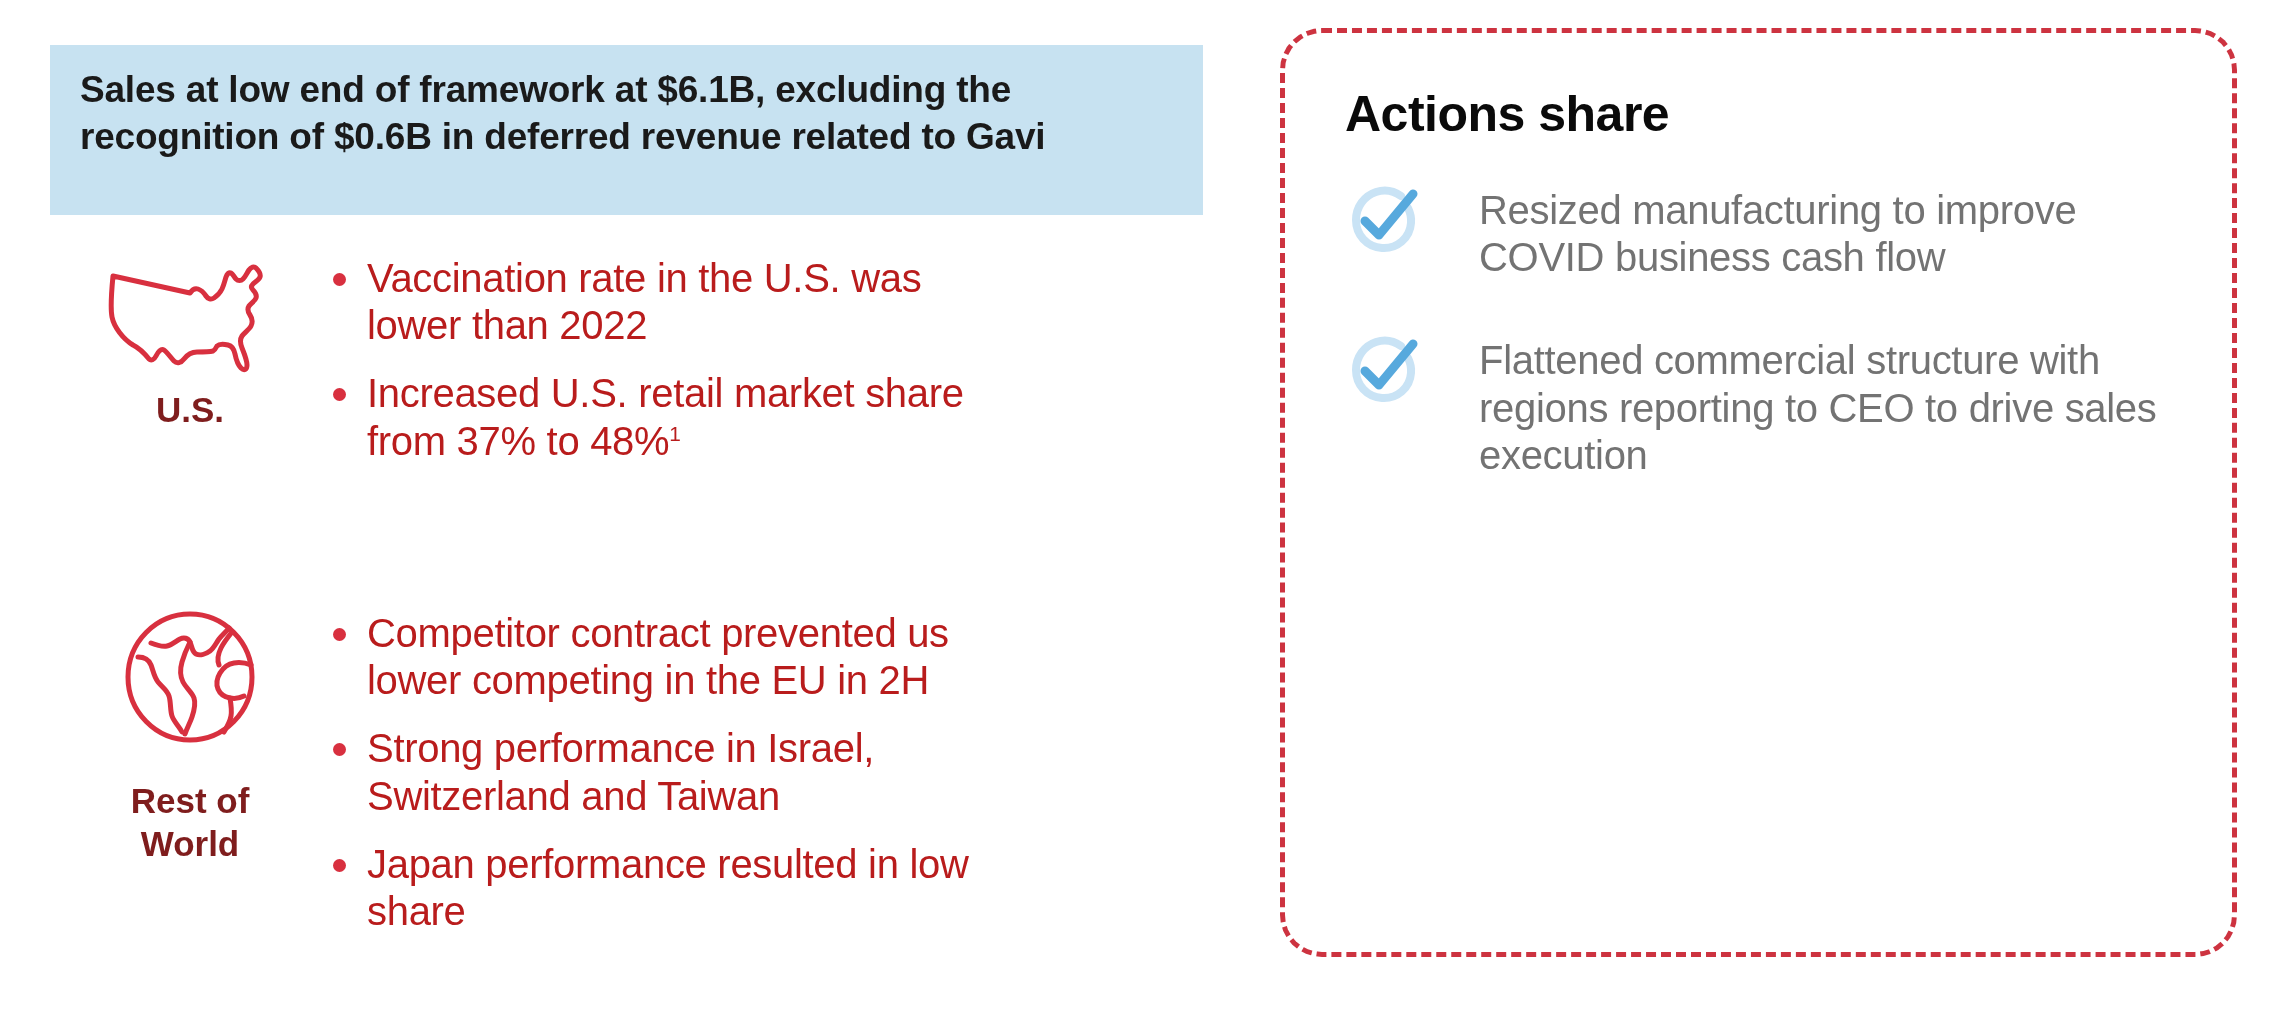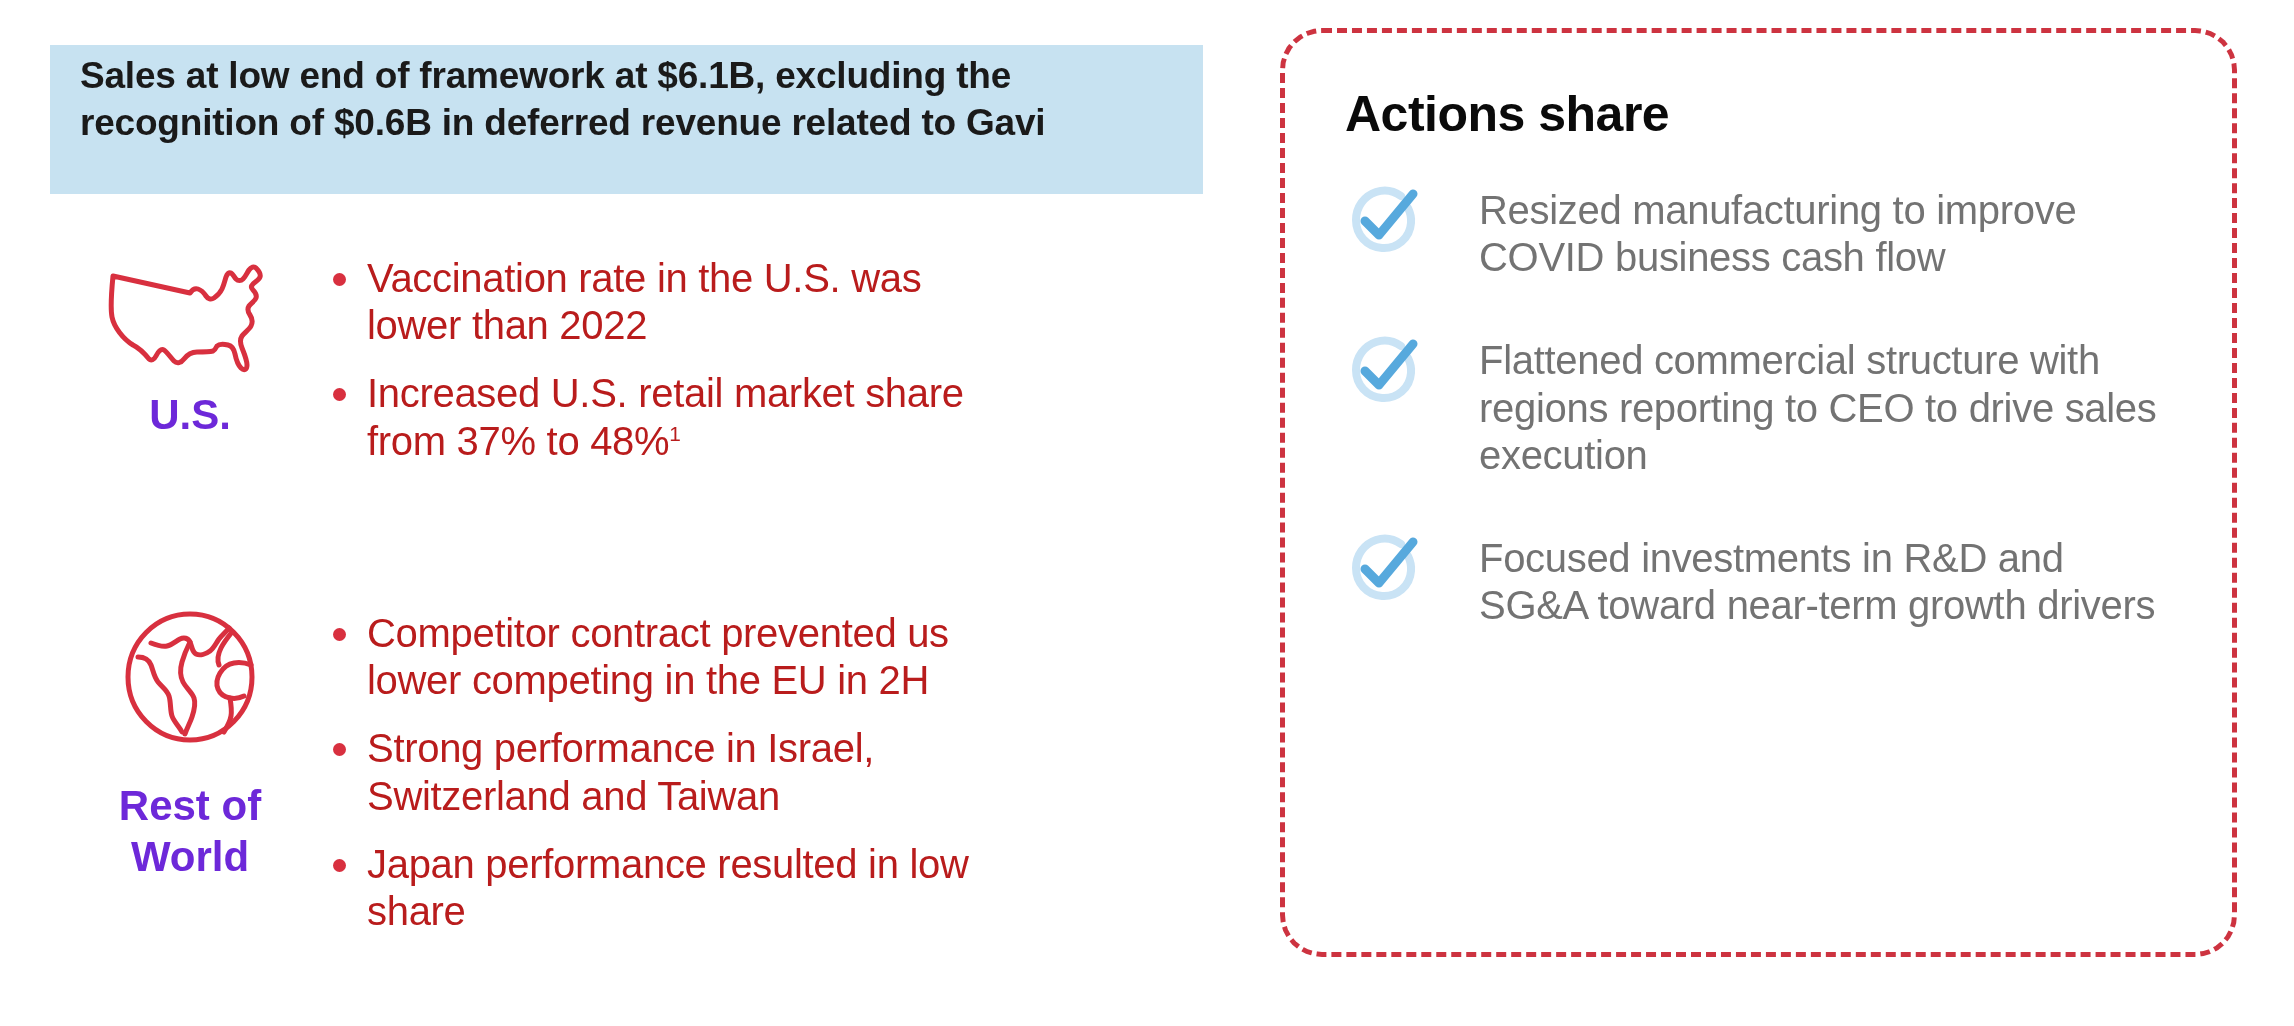--- a/index.html
+++ b/index.html
@@ -23,24 +23,24 @@
     top: 0;
     width: 1240px;
     height: 1026px;
   }
 
   #headline-banner {
     position: absolute;
     left: 50px;
     top: 45px;
     width: 1153px;
-    height: 149px;
+    height: 170px;
     background: #c7e2f1;
     box-sizing: border-box;
-    padding: 8px 28px 0 30px;
+    padding: 22px 28px 0 30px;
   }
   #headline-banner .headline-text {
     font-size: 37px;
     font-weight: bold;
     line-height: 1.26;
     letter-spacing: -0.2px;
     color: #1a1a1a;
   }
 
   .region-block {
@@ -54,25 +54,25 @@
   .region-icon-col {
     width: 260px;
     flex: 0 0 260px;
     display: flex;
     flex-direction: column;
     align-items: center;
   }
   .region-icon { display: block; }
   .region-label {
     margin-top: 14px;
-    font-size: 42px;
+    font-size: 35px;
     font-weight: bold;
     line-height: 1.22;
     text-align: center;
-    color: #6d28d9;
+    color: #7f1d1d;
   }
   #region-row .region-label { margin-top: 36px; }
 
   .bullet-list {
     list-style: none;
     margin: 0;
     padding: 0;
     width: 700px;
   }
   .bullet-item {
@@ -238,22 +238,14 @@
 
     <li class="action-item">
       <svg class="check-icon" viewBox="0 0 84 84" fill="none">
         <path d="M58 17 C51 12 42 10 33 13 C21 17 13 28 13 41 C13 56 24 68 39 69
                  C54 70 67 59 68 44 C68.5 38 67 33 65 29" stroke="#c9e3f5" stroke-width="8" stroke-linecap="round"></path>
         <path d="M22 42 L36 56 L70 15" stroke="#57a9dd" stroke-width="9" stroke-linecap="round" stroke-linejoin="round"></path>
       </svg>
       <div class="action-text">Flattened commercial structure with regions reporting to CEO to drive sales execution</div>
     </li>
 
-    <li class="action-item">
-      <svg class="check-icon" viewBox="0 0 84 84" fill="none">
-        <path d="M58 17 C51 12 42 10 33 13 C21 17 13 28 13 41 C13 56 24 68 39 69
-                 C54 70 67 59 68 44 C68.5 38 67 33 65 29" stroke="#c9e3f5" stroke-width="8" stroke-linecap="round"></path>
-        <path d="M22 42 L36 56 L70 15" stroke="#57a9dd" stroke-width="9" stroke-linecap="round" stroke-linejoin="round"></path>
-      </svg>
-      <div class="action-text">Focused investments in R&amp;D and SG&amp;A toward near-term growth drivers</div>
-    </li>
   </ul>
 </div>
 
 </body></html>

